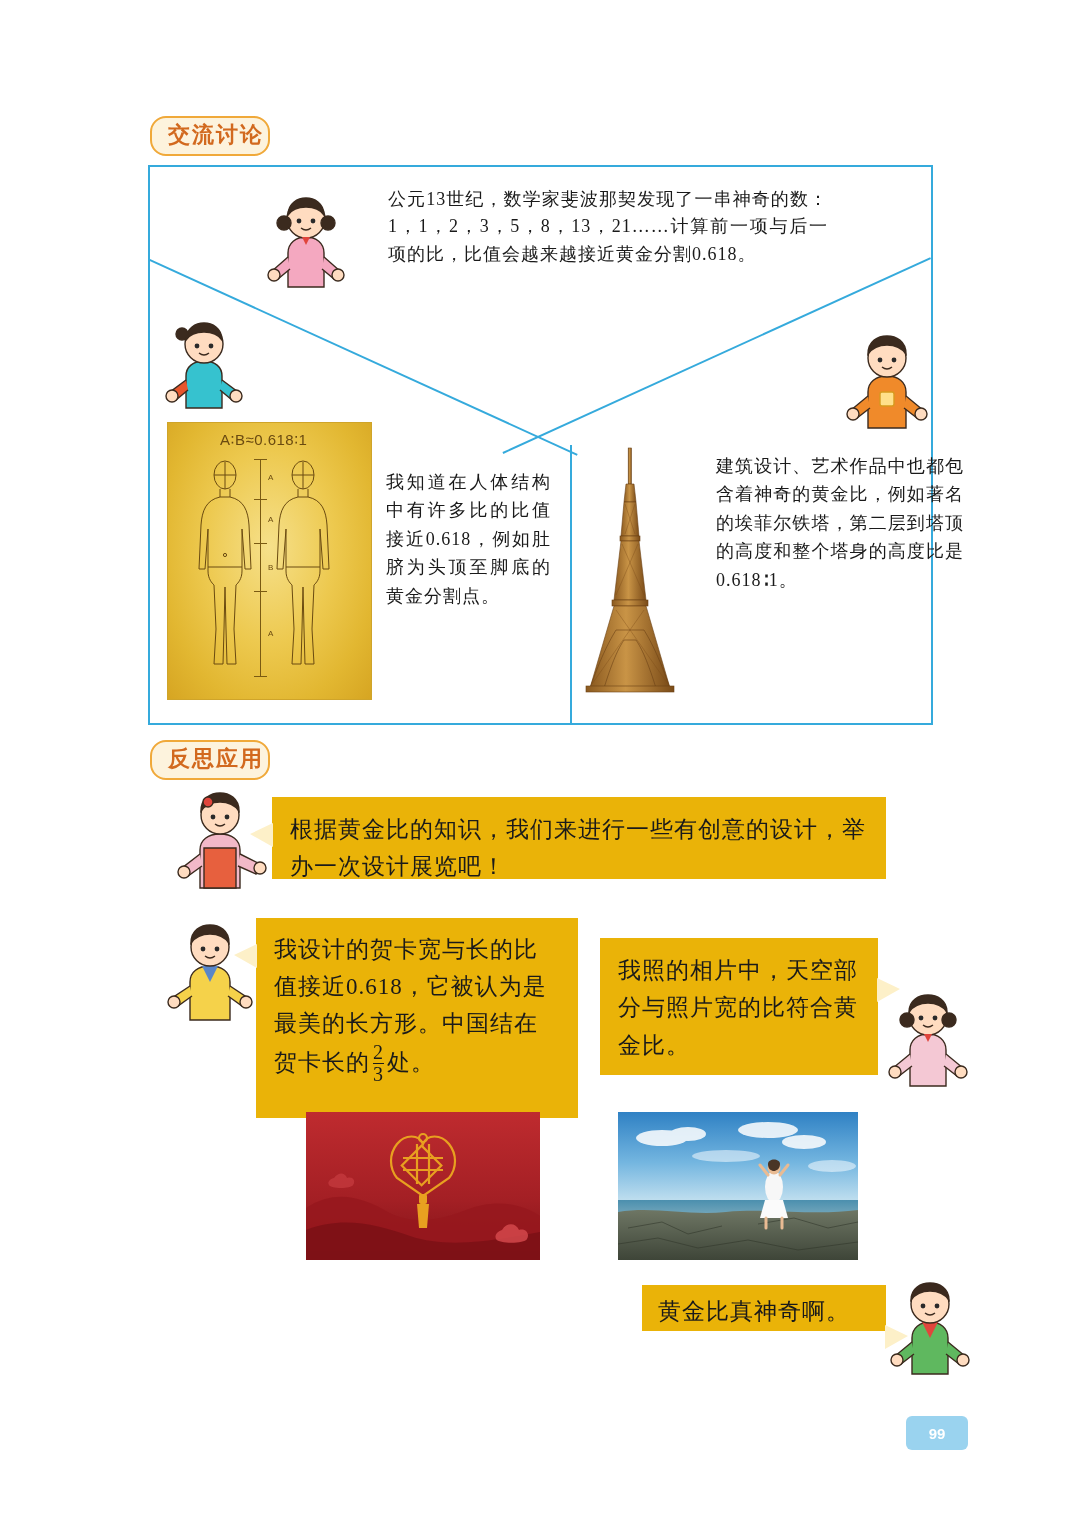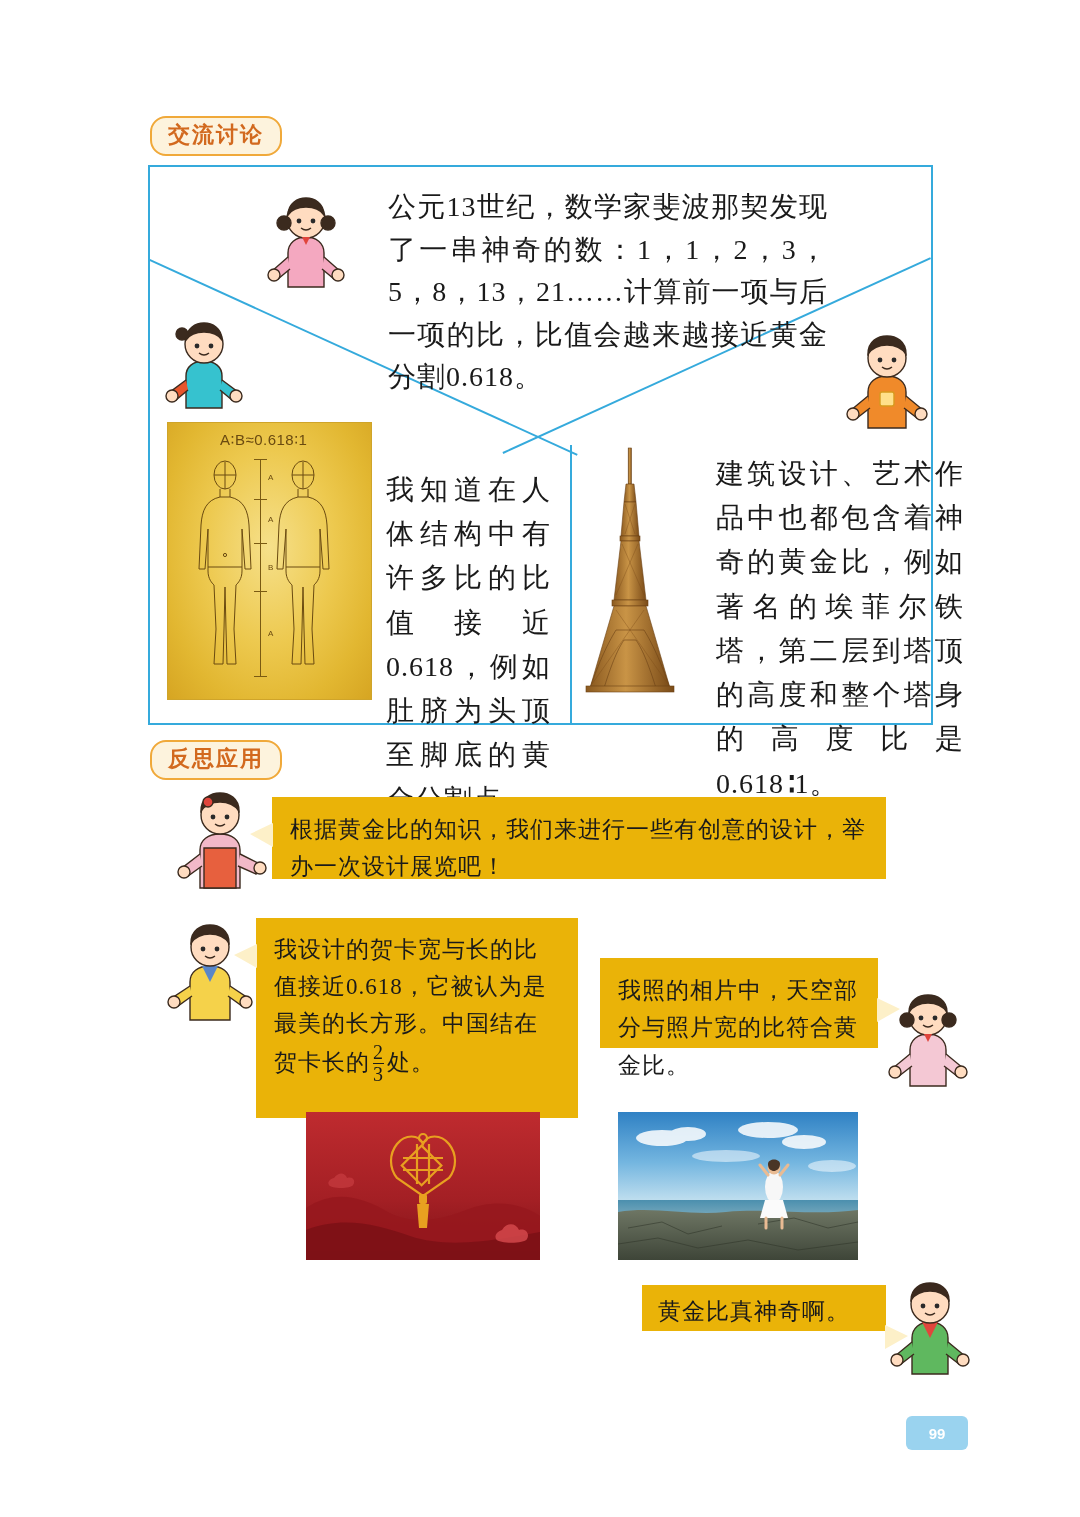--- a/index.html
+++ b/index.html
@@ -24,21 +24,21 @@
   .section-tag {
     position: absolute;
     border: 2px solid #f0a93a;
     border-radius: 16px;
     background: #fdf3dd;
     color: #d2691e;
     font-family: "Liberation Sans", sans-serif;
     font-weight: bold;
     font-size: 22px;
     letter-spacing: 2px;
-    padding: 6px 16px 8px 16px;
+    padding: 6px 4px 8px 16px;
     line-height: 1;
     white-space: nowrap;
   }
   #tag-discuss { left: 150px; top: 116px; }
   #tag-reflect { left: 150px; top: 740px; }
 
   
   .discuss-box {
     position: absolute;
     left: 148px;
@@ -73,21 +73,21 @@
     position: absolute;
     left: 420px;
     top: 278px;
     width: 2px;
     height: 280px;
     background: #35aadc;
   }
 
   .talk-text {
     position: absolute;
-    font-size: 28px;
+    font-size: 18px;
     line-height: 1.52;
     letter-spacing: 1px;
     text-align: justify;
   }
   #text-fibonacci {
     left: 388px;
     top: 186px;
     width: 440px;
   }
   #text-body {
@@ -209,22 +209,21 @@
     left: 256px;
     top: 918px;
     width: 322px;
     height: 200px;
     line-height: 1.6;
   }
   #bubble-photo {
     left: 600px;
     top: 938px;
     width: 278px;
-    height: 90px;
-    margin-top: 20px;
+    height: 137px;
   }
   #bubble-wow {
     left: 642px;
     top: 1285px;
     width: 244px;
     height: 46px;
     padding: 8px 16px;
     font-size: 23px;
   }
 

